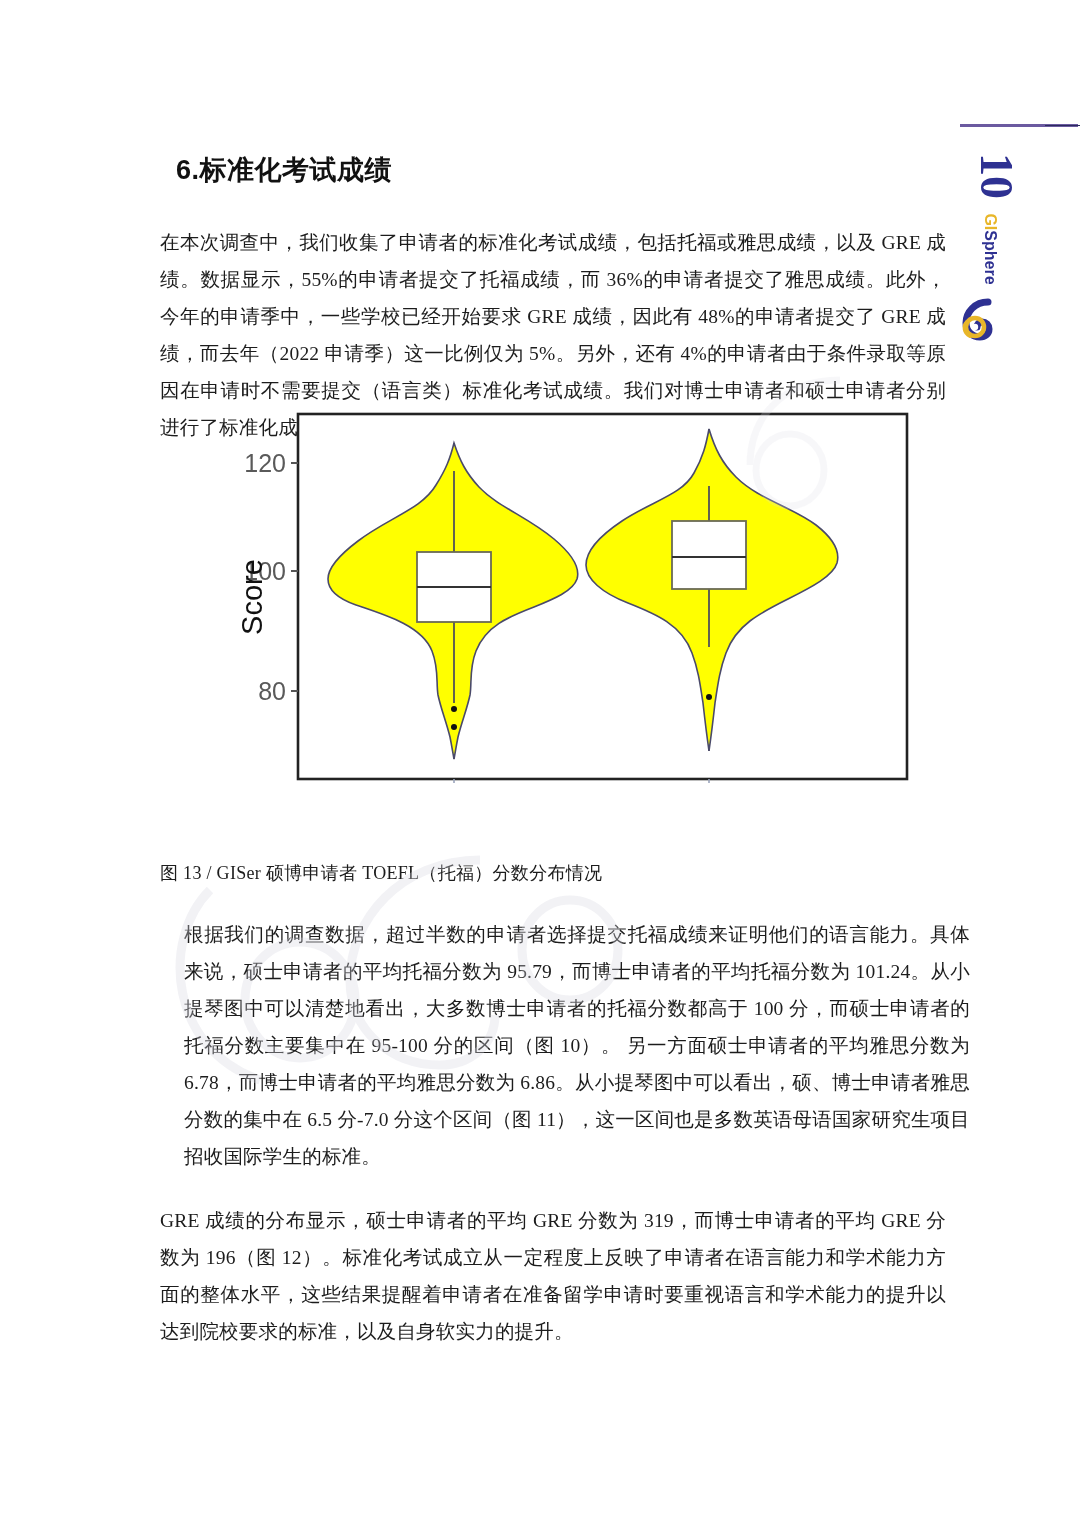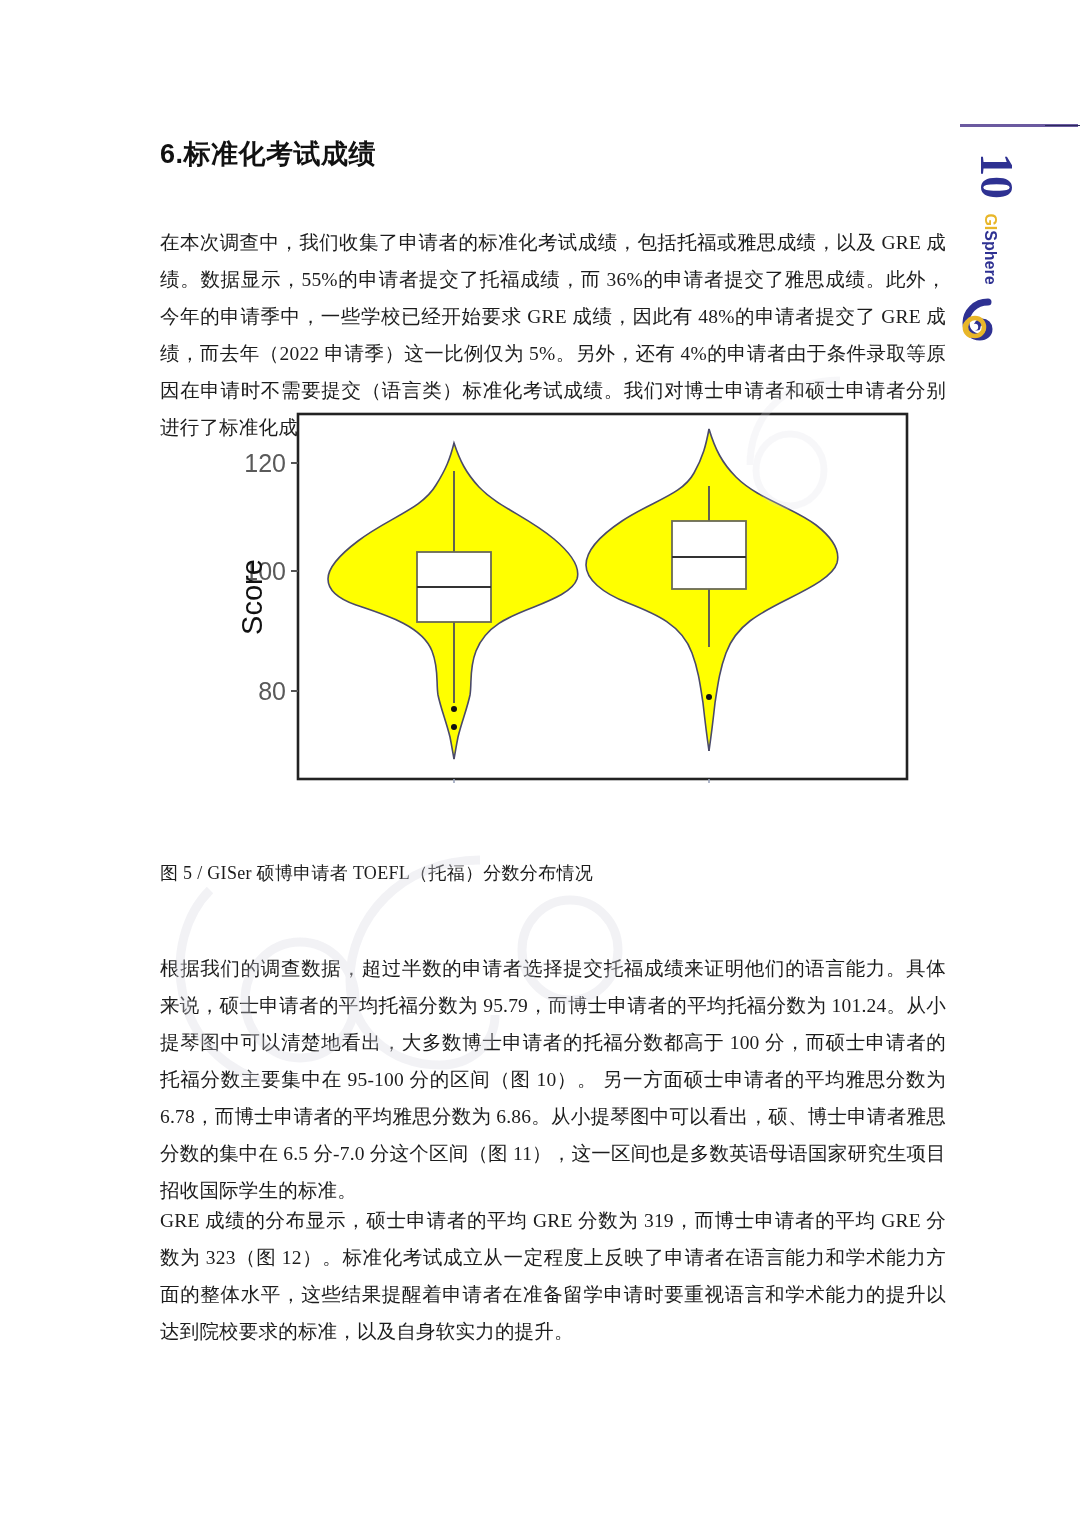--- a/index.html
+++ b/index.html
@@ -86,42 +86,42 @@
     position: absolute;
     left: 158px;
     top: 0;
     width: 790px;
   }
 
   h1#title {
     font-family: "Liberation Sans", sans-serif;
     font-size: 27px;
     font-weight: 700;
-    margin: 0;
+    margin: 16px;
     padding: 0;
     position: absolute;
     top: 136px;
     left: 2px;
     letter-spacing: 0.5px;
     color: #111;
   }
 
   .para {
     position: absolute;
     left: 2px;
     width: 786px;
     font-size: 19.5px;
     line-height: 37px;
     text-align: justify;
     text-justify: inter-character;
     color: #1c1c1c;
     letter-spacing: 0.2px;
   }
   #para-intro { top: 204px; }
-  #para-toefl { top: 930px; }
+  #para-toefl { top: 896px; margin-left: 24px; }
   #para-gre   { top: 1182px; }
 
   
   #figure {
     position: absolute;
     left: 78px;
     top: 411px;
     width: 674px;
     height: 372px;
   }
@@ -265,25 +265,25 @@
         <line x1="473" y1="368" x2="473" y2="376" stroke="#9aa4bb" stroke-width="1.6"></line>
       </g>
 
       <g font-family="Liberation Sans, sans-serif" font-size="27" fill="#111" text-anchor="middle">
         <text x="218" y="398">TOEFL-Master</text>
         <text x="473" y="398">TOEFL-PhD</text>
       </g>
     </svg>
   </div>
 
-  <div id="fig-caption">图 5 / GISer 硕博申请者 TOEFL（托福）分数分布情况</div>
+  <div id="fig-caption">图 13 / GISer 硕博申请者 TOEFL（托福）分数分布情况</div>
 
   <p class="para" id="para-toefl">根据我们的调查数据，超过半数的申请者选择提交托福成绩来证明他们的语言能力。具体来说，硕士申请者的平均托福分数为 95.79，而博士申请者的平均托福分数为 101.24。从小提琴图中可以清楚地看出，大多数博士申请者的托福分数都高于 100 分，而硕士申请者的托福分数主要集中在 95-100 分的区间（图 10）。 另一方面硕士申请者的平均雅思分数为 6.78，而博士申请者的平均雅思分数为 6.86。从小提琴图中可以看出，硕、博士申请者雅思分数的集中在 6.5 分-7.0 分这个区间（图 11），这一区间也是多数英语母语国家研究生项目招收国际学生的标准。</p>
 
-  <p class="para" id="para-gre">GRE 成绩的分布显示，硕士申请者的平均 GRE 分数为 319，而博士申请者的平均 GRE 分数为 323（图 12）。标准化考试成立从一定程度上反映了申请者在语言能力和学术能力方面的整体水平，这些结果提醒着申请者在准备留学申请时要重视语言和学术能力的提升以达到院校要求的标准，以及自身软实力的提升。</p>
+  <p class="para" id="para-gre">GRE 成绩的分布显示，硕士申请者的平均 GRE 分数为 319，而博士申请者的平均 GRE 分数为 196（图 12）。标准化考试成立从一定程度上反映了申请者在语言能力和学术能力方面的整体水平，这些结果提醒着申请者在准备留学申请时要重视语言和学术能力的提升以达到院校要求的标准，以及自身软实力的提升。</p>
 </div>
 
 <svg id="watermark" viewBox="0 0 520 330">
   <g fill="none" stroke="#d8d8e2" stroke-width="9">
     <path d="M60 60 C10 110 20 220 110 250"></path>
     <ellipse cx="150" cy="170" rx="55" ry="58"></ellipse>
     <path d="M330 30 C250 30 200 90 200 150 C200 200 240 235 290 235 C320 235 345 215 345 185"></path>
     <ellipse cx="420" cy="120" rx="48" ry="50"></ellipse>
   </g>
 </svg>

